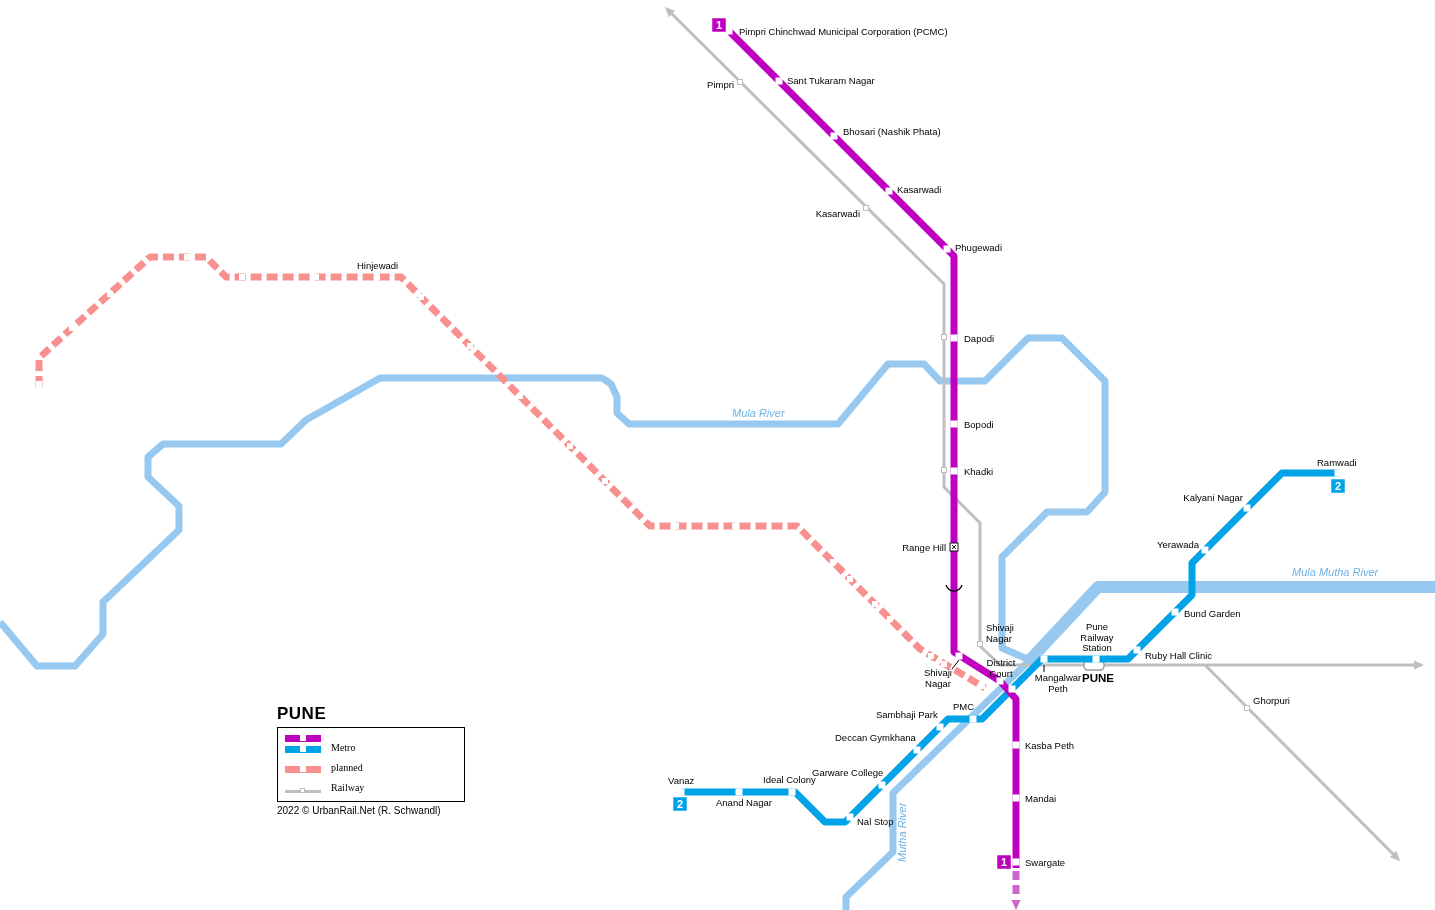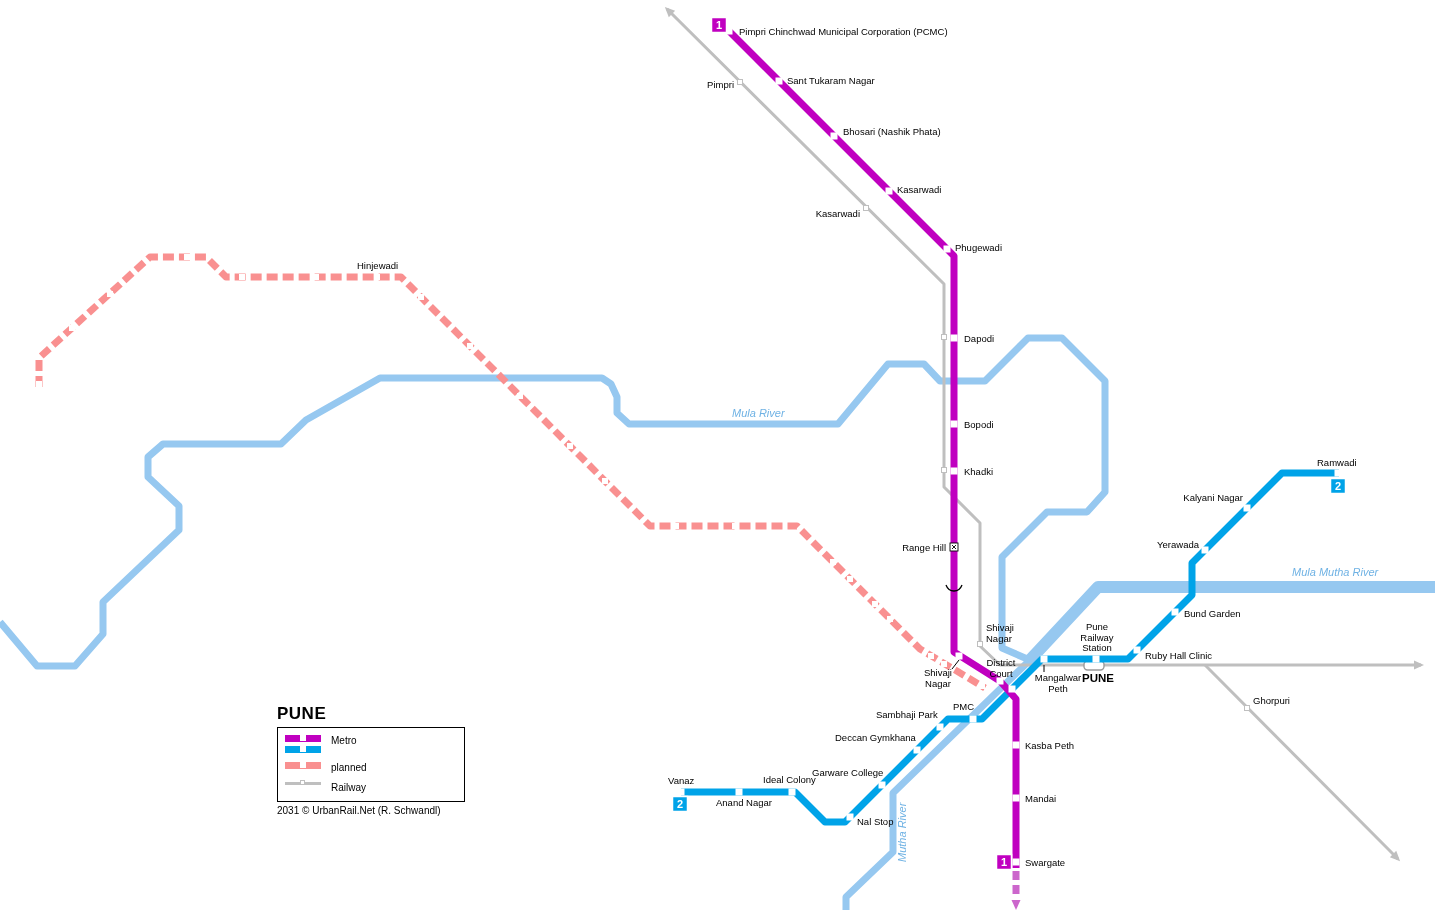--- a/index.html
+++ b/index.html
@@ -2,21 +2,21 @@
 <html><head>
 <meta charset="utf-8">
 <style>
   html,body{margin:0;padding:0;background:#fff;}
   body{font-family:"Liberation Sans","DejaVu Sans",sans-serif;}
   #stage{position:relative;width:1435px;height:910px;background:#fff;overflow:hidden;}
   #map-svg{position:absolute;left:0;top:0;}
   #legend{position:absolute;left:277px;top:704px;width:200px;}
   #legend .lg-title{font-size:17px;font-weight:bold;color:#000;letter-spacing:0.5px;}
   #legend .lg-box{margin-top:3px;width:188px;border:1px solid #000;background:#fff;padding:7px 0 6px 7px;box-sizing:border-box;}
-  .lg-row{display:flex;align-items:flex-start;margin-bottom:9px;}
+  .lg-row{display:flex;align-items:flex-end;margin-bottom:9px;font-family:Liberation Serif, serif;}
   .lg-row:last-child{margin-bottom:2px;}
   .sw{width:36px;margin-right:10px;position:relative;flex:0 0 36px;}
   .sw-line{height:7px;position:relative;}
   .sw-line + .sw-line{margin-top:4px;}
   .sw-line.thin{height:3px;}
   .sw-sq{position:absolute;left:15px;top:0;width:6px;height:6px;background:#fff;}
   .sw-line.thin .sw-sq{top:-2px;width:5px;height:5px;border:1px solid #bfbfbf;box-sizing:border-box;background:#fff;}
   .lg-label{font-size:10px;color:#000;}
   .lg-copy{margin-top:3px;font-size:10px;color:#000;}
 </style>
@@ -172,15 +172,15 @@
       </div>
       <div class="lg-row">
         <div class="sw">
           <div class="sw-line thin" style="background: rgb(191, 191, 191);">
               <span class="sw-sq"></span>
             </div>
         </div>
         <div class="lg-label">Railway</div>
       </div>
     </div>
-    <div class="lg-copy">2031 © UrbanRail.Net (R. Schwandl)</div>
+    <div class="lg-copy">2022 © UrbanRail.Net (R. Schwandl)</div>
   </div>
 </div>
 
 </body></html>

